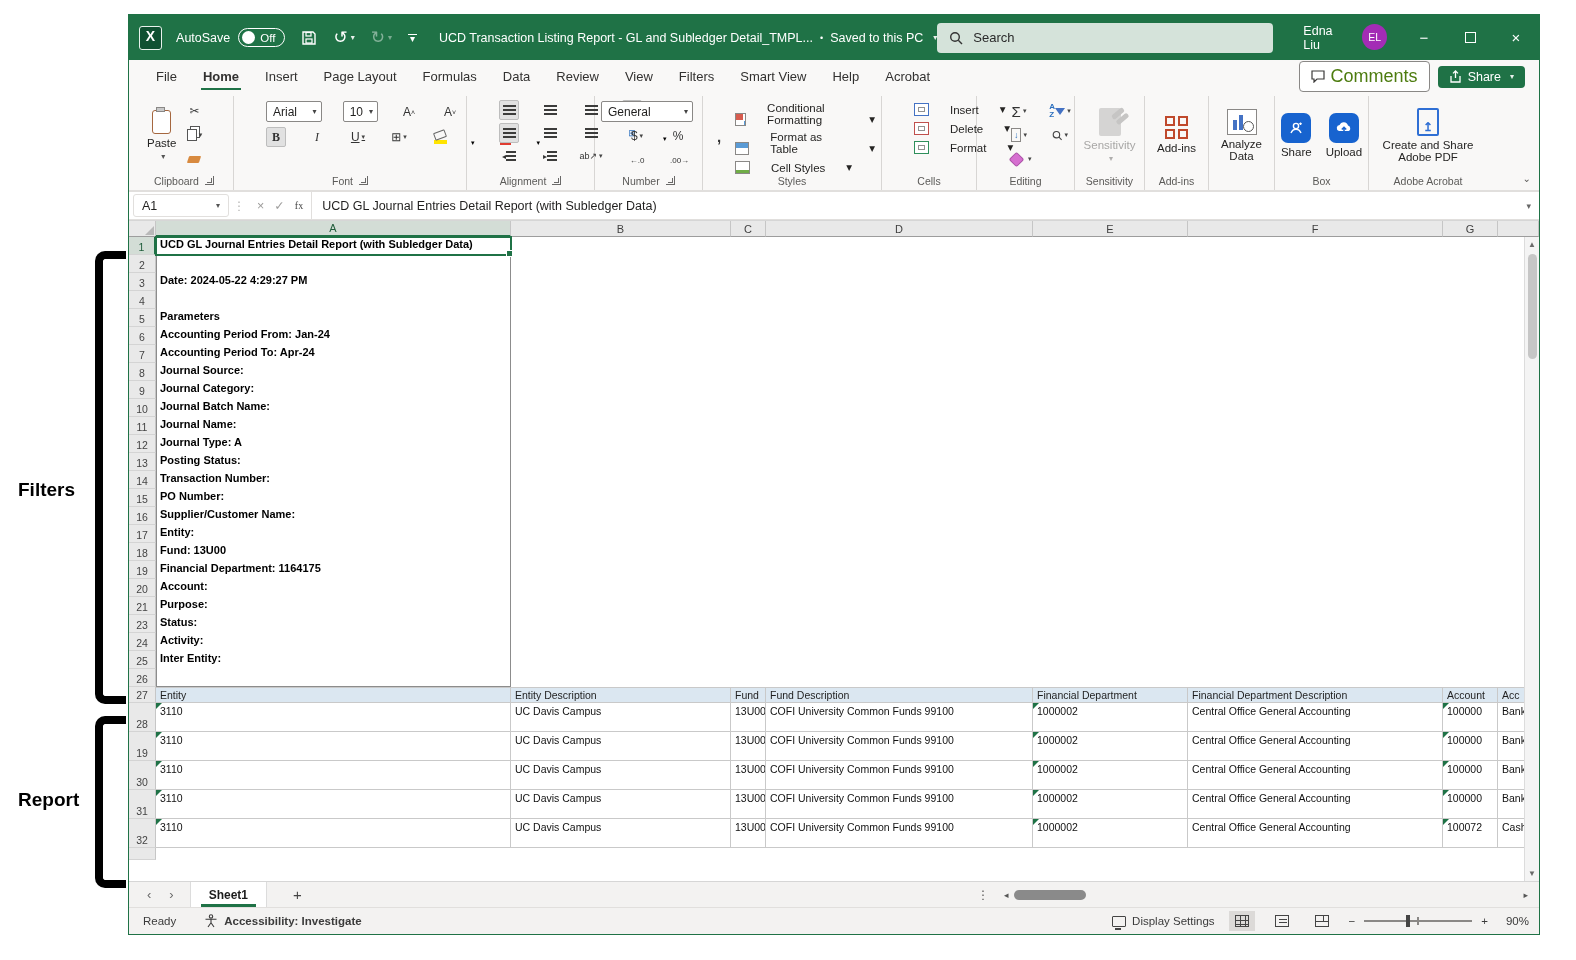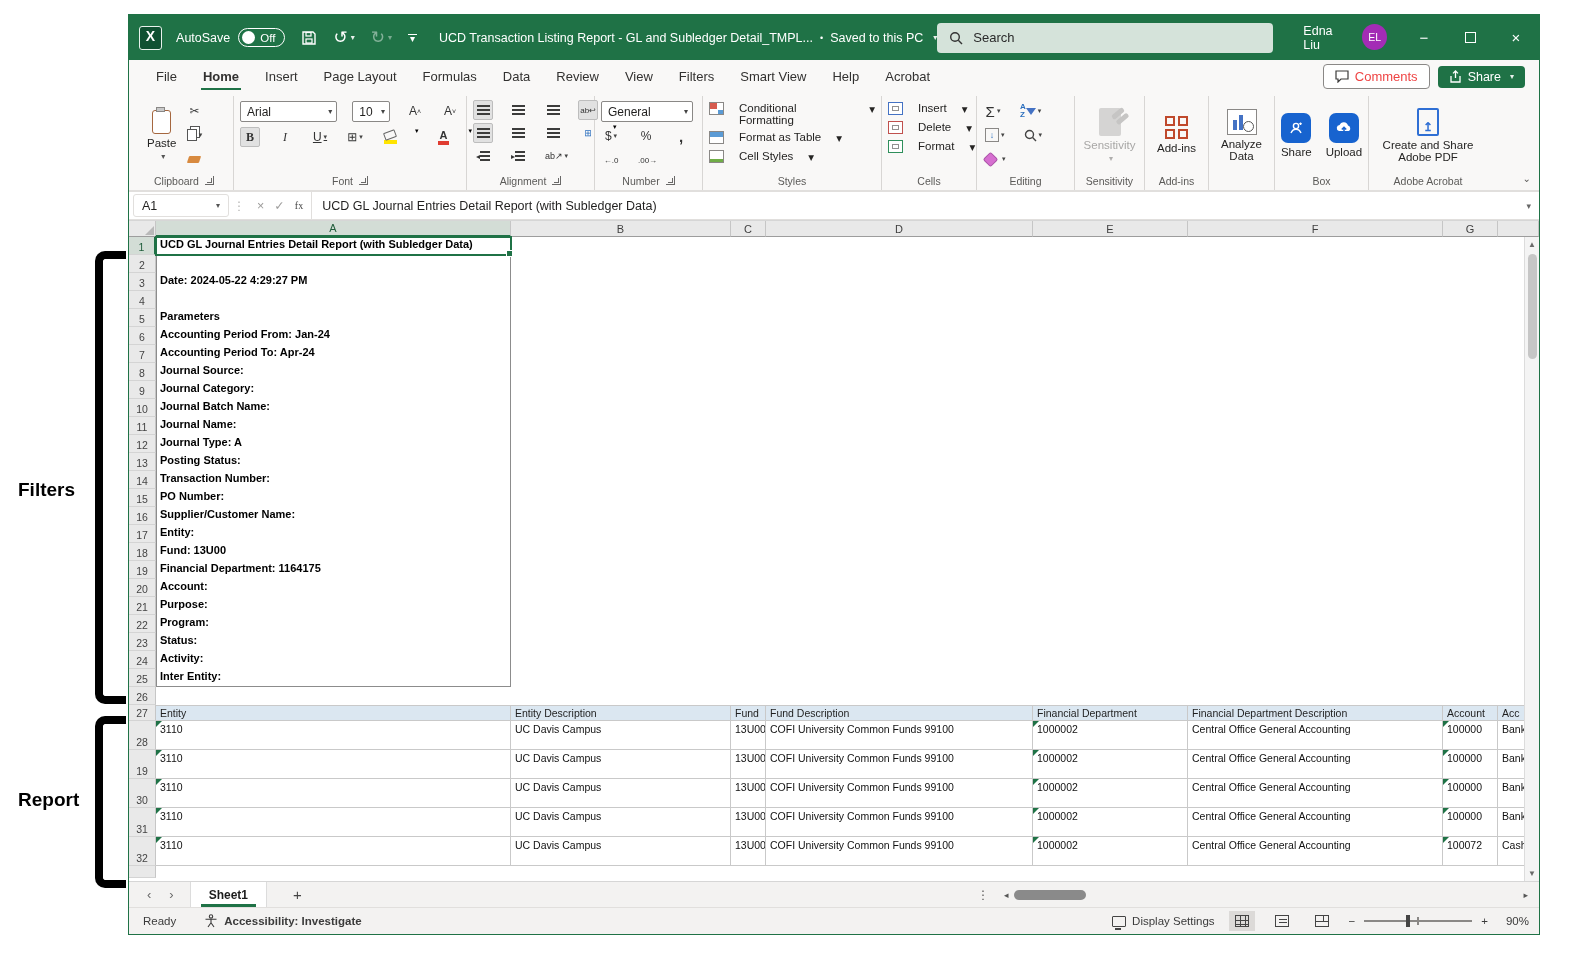--- a/index.html
+++ b/index.html
@@ -40,33 +40,33 @@
   .winbtns { display:flex; align-items:center; height:100%; margin-left:14px; }
   .winbtn { width:46px; height:100%; display:flex; align-items:center; justify-content:center; font-size:15px; }
   .maxbox { width:11px; height:11px; border:1.3px solid #fff; }
 
   
   .tabrow { height:33px; background:#f9f8f7; display:flex; align-items:center; padding:0 14px; flex:none; }
   .rtab { padding:6px 13px; font-size:13px; color:#323130; position:relative; }
   .rtab.active { font-weight:700; }
   .rtab.active::after { content:""; position:absolute; left:11px; right:11px; bottom:0; border-bottom:2.5px solid #1f7246; }
   .tabrow-right { margin-left:auto; display:flex; align-items:center; gap:8px; }
-  .btn-comments { display:flex; align-items:center; gap:6px; border:1px solid #8a8886; background:#fff; border-radius:4px; padding:4px 11px; font-size:13px; color:#ef4444; }
+  .btn-comments { display:flex; align-items:center; gap:6px; border:1px solid #8a8886; background:#fff; border-radius:4px; padding:4px 11px; font-size:18px; color:#4d7c0f; }
   .btn-share { display:flex; align-items:center; gap:6px; background:#1f7246; color:#fff; border-radius:4px; padding:4px 11px; font-size:12.5px; }
 
   
   .ribbon { height:98px; background:#f9f8f7; border-bottom:1px solid #e1dfdd; display:flex; padding:3px 6px 0 6px; flex:none; position:relative; }
   .rgroup { display:flex; flex-direction:column; border-right:1px solid #d8d6d4; padding:1px 6px 0 6px; flex:none; }
   .rgroup-body { flex:1; display:flex; }
   .rgroup-label { height:17px; font-size:10.5px; color:#5b5a58; display:flex; align-items:center; justify-content:center; gap:6px; padding-bottom:2px; }
   .launcher { width:9px; height:9px; border-right:1.2px solid #6a6968; border-bottom:1.2px solid #6a6968; position:relative; }
   .launcher::after { content:""; position:absolute; right:1px; bottom:1px; width:4px; height:4px; border-right:1.2px solid #6a6968; border-bottom:1.2px solid #6a6968; transform:rotate(0deg); }
   .bigbtn { display:flex; flex-direction:column; align-items:center; justify-content:center; gap:3px; padding:2px 6px; font-size:11.5px; color:#252423; text-align:center; }
   .smallcol { display:flex; flex-direction:column; justify-content:flex-start; gap:4px; padding:4px 2px; }
-  .srow { display:flex; align-items:flex-start; gap:15px; }
+  .srow { display:flex; align-items:flex-end; gap:21px;margin-left:26px; }
   .sbtn { display:flex; align-items:center; justify-content:center; min-width:20px; height:20px; padding:0 2px; font-size:12px; color:#333; border-radius:2px; }
   .sbtn .dd2 { font-size:7px; margin-left:2px; color:#444; }
   .combo { background:#fff; border:1px solid #8a8886; border-radius:2px; height:21px; display:flex; align-items:center; font-size:12px; padding:0 4px 0 6px; color:#201f1e; }
   .combo .ddc { margin-left:auto; font-size:8px; color:#444; padding-left:6px; }
   .boldbtn { background:#e1e1e1; border:1px solid #bdbdbd; font-weight:700; font-family:"Liberation Serif", serif; }
   .ubtn { text-decoration:underline; }
   .ibtn { font-style:italic; font-family:"Liberation Serif", serif; }
   .stripes { width:13px; height:10px; background:repeating-linear-gradient(to bottom,#3c3c3b 0 1.6px,transparent 1.6px 4.2px); }
   .stripes.half { width:10px; }
   .fillcolor, .fontcolor { display:flex; flex-direction:column; align-items:center; line-height:10px; }
@@ -684,25 +684,20 @@
             <div class="rnum">20</div>
             <div class="cellA" style="width: 355px;">Account:</div>
             <div class="cellRest"></div>
           </div>
           <div class="grow" style="height: 18px;">
             <div class="rnum">21</div>
             <div class="cellA" style="width: 355px;">Purpose:</div>
             <div class="cellRest"></div>
           </div>
           <div class="grow" style="height: 18px;">
-            <div class="rnum">22</div>
-            <div class="cellA" style="width: 355px;">Program:</div>
-            <div class="cellRest"></div>
-          </div>
-          <div class="grow" style="height: 18px;">
             <div class="rnum">23</div>
             <div class="cellA" style="width: 355px;">Status:</div>
             <div class="cellRest"></div>
           </div>
           <div class="grow" style="height: 18px;">
             <div class="rnum">24</div>
             <div class="cellA" style="width: 355px;">Activity:</div>
             <div class="cellRest"></div>
           </div>
           <div class="grow" style="height: 18px;">

